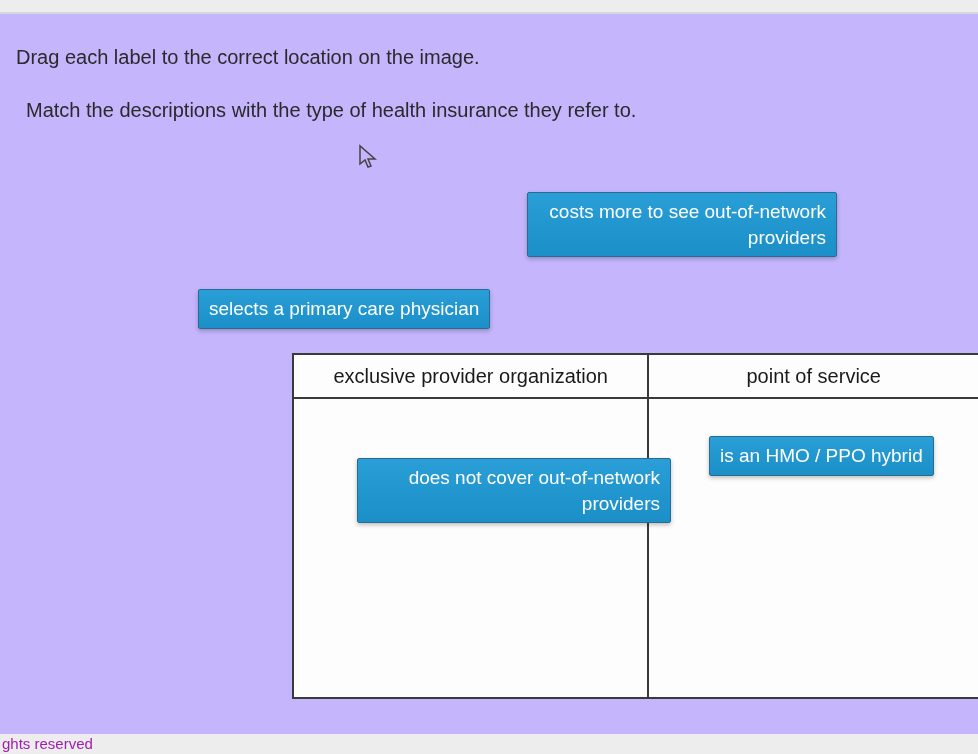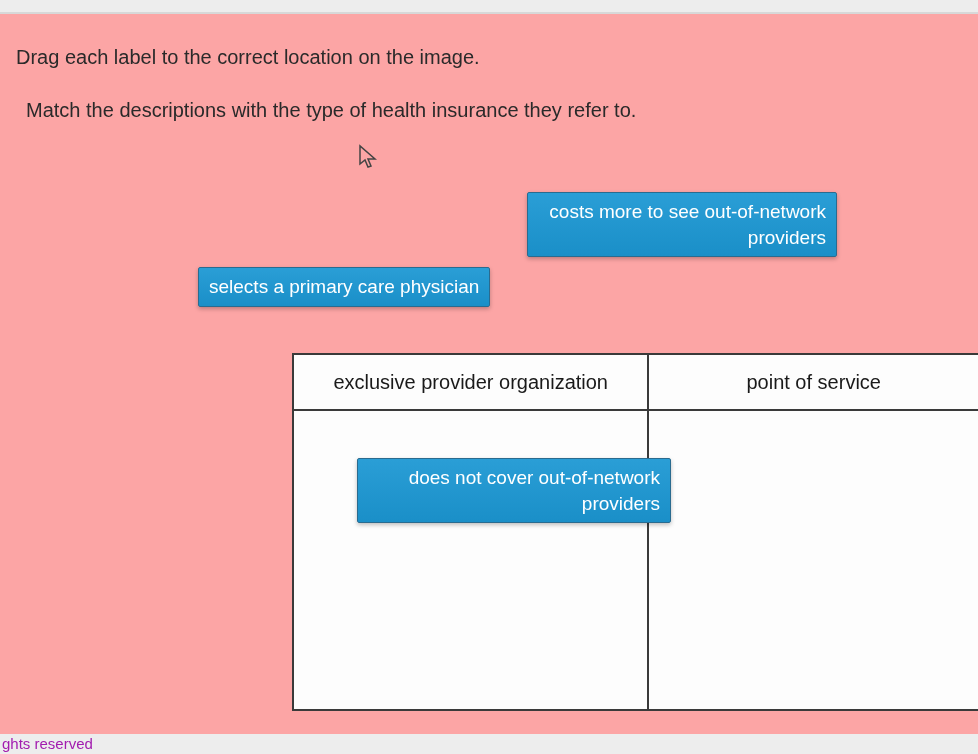--- a/index.html
+++ b/index.html
@@ -14,21 +14,21 @@
       font-family: Arial, Helvetica, sans-serif;
       position: relative;
       overflow: hidden;
     }
     .content-area {
       position: absolute;
       top: 12px;
       left: 0;
       right: 0;
       bottom: 20px;
-      background: #fca5a5;
+      background: #c4b5fd;
       border-top: 2px solid #d8d8d8;
     }
     .instruction1 {
       position: absolute;
       top: 32px;
       left: 16px;
       font-size: 20px;
       color: #2a2a2a;
     }
     .instruction2 {
@@ -57,21 +57,21 @@
       box-shadow: 0 2px 4px rgba(0,0,0,0.25);
       cursor: move;
       line-height: 1.35;
     }
     .chip-costs {
       top: 178px;
       left: 527px;
       width: 310px;
     }
     .chip-selects {
-      top: 253px;
+      top: 275px;
       left: 198px;
     }
     .chip-notcover {
       top: 444px;
       left: 357px;
       width: 314px;
     }
     .chip-hybrid {
       top: 422px;
       left: 709px;
@@ -80,21 +80,21 @@
       position: absolute;
       top: 339px;
       left: 292px;
       border-collapse: collapse;
     }
     .table th {
       border: 2px solid #3a3a3a;
       font-size: 20px;
       font-weight: normal;
       color: #1a1a1a;
-      height: 56px;
+      height: 44px;
       text-align: center;
       background: #fdfdfd;
     }
     .table td {
       border-left: 2px solid #3a3a3a;
       border-right: 2px solid #3a3a3a;
       border-bottom: 2px solid #3a3a3a;
       height: 300px;
       vertical-align: top;
       background: #fdfdfd;
@@ -134,16 +134,17 @@
       <th class="col2">point of service</th>
     </tr>
     <tr>
       <td class="col1"></td>
       <td class="col2"></td>
     </tr>
   </tbody>
     </table>
 
   <div class="label-chip chip-notcover">does not cover out-of-network providers</div>
+  <div class="label-chip chip-hybrid">is an HMO / PPO hybrid</div>
 
 </div>
 
 <div class="footer-text">ghts reserved</div>
 
 </body></html>

